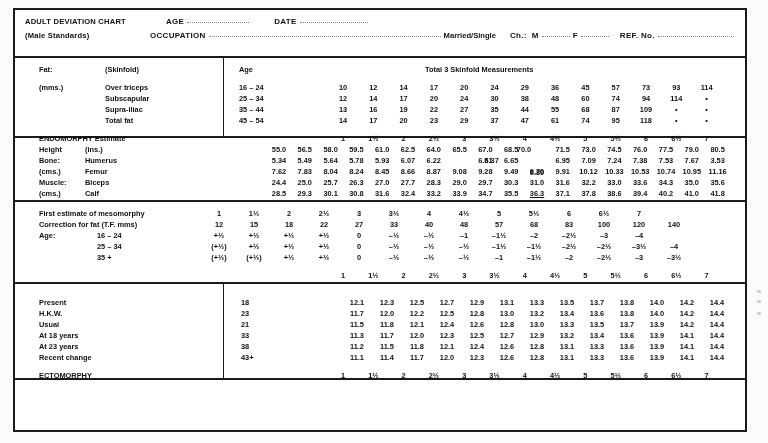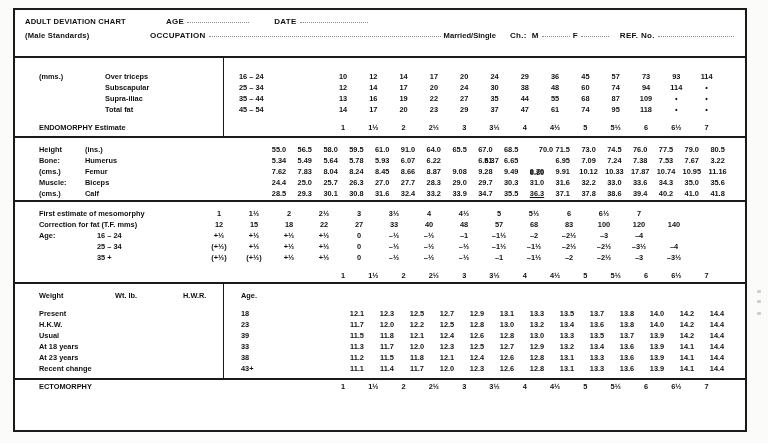--- a/index.html
+++ b/index.html
@@ -124,20 +124,26 @@
         <span class="fld-lbl">REF. No.</span>
         <span class="dots d-ref"></span>
       </div>
     </div>
   </div>
 
   <div class="band b-fat">
     <div class="vdiv" style="left:208px;"></div>
     <div class="bandpad">
 
+      <div class="r">
+        <span class="lbl" style="left:12px;">Fat:</span>
+        <span class="lbl2" style="left:78px;">(Skinfold)</span>
+        <span class="lbl2" style="left:212px;">Age</span>
+        <span class="totlab" style="left:398px;">Total 3 Skinfold Measurements</span>
+      </div>
 
       <div class="spacer"></div>
 
       <div id="fat-rows">
           <div class="r">
             <span class="lbl" style="left: 12px;">(mms.)</span>
             <span class="lbl2" style="left: 78px;">Over triceps</span>
             <span class="agec" style="left: 212px;">16  –  24</span>
             <span class="c" style="left: 302px; width: 28px;">10</span>
             <span class="c" style="left: 332.3px; width: 28px;">12</span>
@@ -233,26 +239,26 @@
     <div class="bandpad">
       <div id="ht-rows">
           <div class="r">
             <span class="lbl" style="left: 12px;">Height</span>
             <span class="lbl2" style="left: 58px;">(ins.)</span>
             <span class="c" style="left: 239px; width: 26px;">55.0</span>
             <span class="c" style="left: 264.8px; width: 26px;">56.5</span>
             <span class="c" style="left: 290.6px; width: 26px;">58.0</span>
             <span class="c" style="left: 316.4px; width: 26px;">59.5</span>
             <span class="c" style="left: 342.2px; width: 26px;">61.0</span>
-            <span class="c" style="left: 368px; width: 26px;">91.0</span>
+            <span class="c" style="left: 368px; width: 26px;">62.5</span>
             <span class="c" style="left: 393.8px; width: 26px;">64.0</span>
             <span class="c" style="left: 419.6px; width: 26px;">65.5</span>
             <span class="c" style="left: 445.4px; width: 26px;">67.0</span>
             <span class="c" style="left: 471.2px; width: 26px;">68.5</span>
-            <span class="c" style="left: 506px; width: 26px;">70.0</span>
+            <span class="c" style="left: 484px; width: 26px;">70.0</span>
             <span class="c" style="left: 522.8px; width: 26px;">71.5</span>
             <span class="c" style="left: 548.6px; width: 26px;">73.0</span>
             <span class="c" style="left: 574.4px; width: 26px;">74.5</span>
             <span class="c" style="left: 600.2px; width: 26px;">76.0</span>
             <span class="c" style="left: 626px; width: 26px;">77.5</span>
             <span class="c" style="left: 651.8px; width: 26px;">79.0</span>
             <span class="c" style="left: 677.6px; width: 26px;">80.5</span>
           </div>
           <div class="r">
             <span class="lbl" style="left: 12px;">Bone:</span>
@@ -267,40 +273,40 @@
             <span class="c" style="left: 419.6px; width: 26px; margin-left: 32px;">6.37</span>
             <span class="c" style="left: 445.4px; width: 26px;">6.51</span>
             <span class="c" style="left: 471.2px; width: 26px;">6.65</span>
             <span class="c" style="left: 497px; width: 26px; margin-top: 12px;">6.80</span>
             <span class="c" style="left: 522.8px; width: 26px;">6.95</span>
             <span class="c" style="left: 548.6px; width: 26px;">7.09</span>
             <span class="c" style="left: 574.4px; width: 26px;">7.24</span>
             <span class="c" style="left: 600.2px; width: 26px;">7.38</span>
             <span class="c" style="left: 626px; width: 26px;">7.53</span>
             <span class="c" style="left: 651.8px; width: 26px;">7.67</span>
-            <span class="c" style="left: 677.6px; width: 26px;">3.22</span>
+            <span class="c" style="left: 677.6px; width: 26px;">3.53</span>
           </div>
           <div class="r">
             <span class="lbl" style="left: 12px;">(cms.)</span>
             <span class="lbl2" style="left: 58px;">Femur</span>
             <span class="c" style="left: 239px; width: 26px;">7.62</span>
             <span class="c" style="left: 264.8px; width: 26px;">7.83</span>
             <span class="c" style="left: 290.6px; width: 26px;">8.04</span>
             <span class="c" style="left: 316.4px; width: 26px;">8.24</span>
             <span class="c" style="left: 342.2px; width: 26px;">8.45</span>
             <span class="c" style="left: 368px; width: 26px;">8.66</span>
             <span class="c" style="left: 393.8px; width: 26px;">8.87</span>
             <span class="c" style="left: 419.6px; width: 26px;">9.08</span>
             <span class="c" style="left: 445.4px; width: 26px;">9.28</span>
             <span class="c" style="left: 471.2px; width: 26px;">9.49</span>
             <span class="c" style="left: 497px; width: 26px;">9.70</span>
             <span class="c" style="left: 522.8px; width: 26px;">9.91</span>
             <span class="c" style="left: 548.6px; width: 26px;">10.12</span>
             <span class="c" style="left: 574.4px; width: 26px;">10.33</span>
-            <span class="c" style="left: 600.2px; width: 26px;">17.87</span>
+            <span class="c" style="left: 600.2px; width: 26px;">10.53</span>
             <span class="c" style="left: 626px; width: 26px;">10.74</span>
             <span class="c" style="left: 651.8px; width: 26px;">10.95</span>
             <span class="c" style="left: 677.6px; width: 26px;">11.16</span>
           </div>
           <div class="r">
             <span class="lbl" style="left: 12px;">Muscle:</span>
             <span class="lbl2" style="left: 58px;">Biceps</span>
             <span class="c" style="left: 239px; width: 26px;">24.4</span>
             <span class="c" style="left: 264.8px; width: 26px;">25.0</span>
             <span class="c" style="left: 290.6px; width: 26px;">25.7</span>
@@ -454,26 +460,20 @@
             <span class="c" style="left: 665.6px; width: 28px;">7</span>
           </span>
       </div>
     </div>
   </div>
 
   <div class="band b-wt">
     <div class="vdiv" style="left:208px;"></div>
     <div class="bandpad">
 
-      <div class="r">
-        <span class="lbl" style="left:12px;">Weight</span>
-        <span class="lbl2" style="left:88px;">Wt. lb.</span>
-        <span class="lbl2" style="left:156px;">H.W.R.</span>
-        <span class="lbl2" style="left:214px;">Age.</span>
-      </div>
 
       <div class="spacer"></div>
 
       <div id="wt-rows">
           <div class="r">
             <span class="lbl" style="left: 12px;">Present</span>
             <span class="lbl2" style="left: 88px;"></span>
             <span class="lbl2" style="left: 156px;"></span>
             <span class="agec" style="left: 214px;">18</span>
             <span class="c" style="left: 316px; width: 28px;">12.1</span>
@@ -506,21 +506,21 @@
             <span class="c" style="left: 556px; width: 28px;">13.6</span>
             <span class="c" style="left: 586px; width: 28px;">13.8</span>
             <span class="c" style="left: 616px; width: 28px;">14.0</span>
             <span class="c" style="left: 646px; width: 28px;">14.2</span>
             <span class="c" style="left: 676px; width: 28px;">14.4</span>
           </div>
           <div class="r">
             <span class="lbl" style="left: 12px;">Usual</span>
             <span class="lbl2" style="left: 88px;"></span>
             <span class="lbl2" style="left: 156px;"></span>
-            <span class="agec" style="left: 214px;">39</span>
+            <span class="agec" style="left: 214px;">21</span>
             <span class="c" style="left: 316px; width: 28px;">11.5</span>
             <span class="c" style="left: 346px; width: 28px;">11.8</span>
             <span class="c" style="left: 376px; width: 28px;">12.1</span>
             <span class="c" style="left: 406px; width: 28px;">12.4</span>
             <span class="c" style="left: 436px; width: 28px;">12.6</span>
             <span class="c" style="left: 466px; width: 28px;">12.8</span>
             <span class="c" style="left: 496px; width: 28px;">13.0</span>
             <span class="c" style="left: 526px; width: 28px;">13.3</span>
             <span class="c" style="left: 556px; width: 28px;">13.5</span>
             <span class="c" style="left: 586px; width: 28px;">13.7</span>

